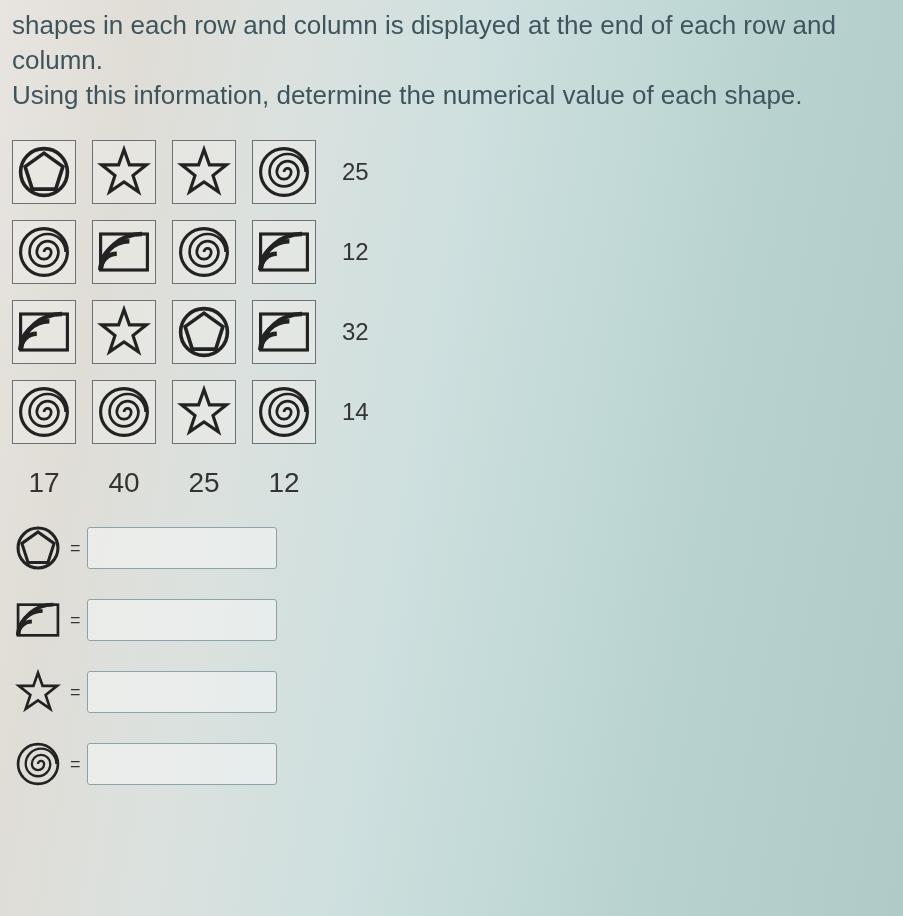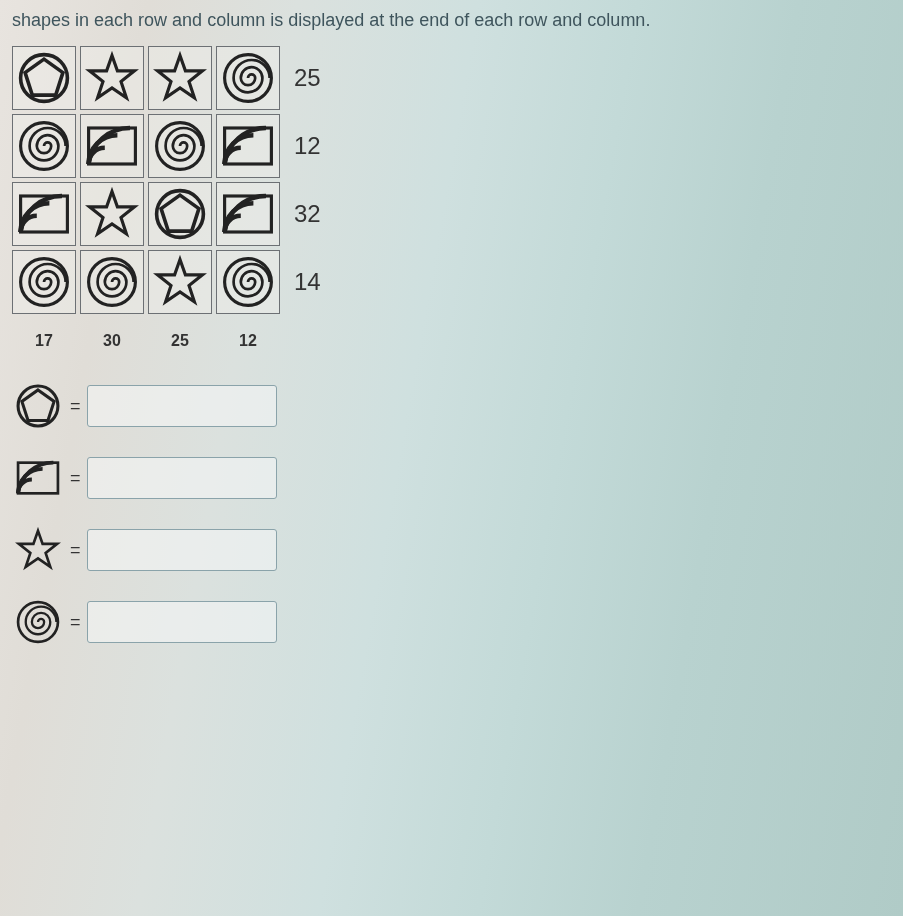--- a/index.html
+++ b/index.html
@@ -6,34 +6,34 @@
   body {
     margin: 0;
     padding: 8px 12px;
     width: 903px;
     min-height: 916px;
     font-family: Arial, Helvetica, sans-serif;
     background: linear-gradient(100deg,#e8e4df 0,#e0ddd7 14%,#dbe1de 28%,#cfe0df 45%,#c3dad8 60%,#b8d2cf 75%,#b0cbc7 100%);
     color: #3a4a52;
   }
   .instructions {
-    font-size: 18px;
+    font-size: 26px;
     line-height: 1.35;
-    margin-bottom: 14px;
+    margin-bottom: 27px;
     color: #3f555d;
     font-weight: 500;
   }
   .puzzle-wrap {
     display: inline-block;
   }
   .grid {
     display: grid;
     grid-template-columns: repeat(4, 64px) 44px;
     grid-template-rows: repeat(4, 64px) 40px;
-    gap: 4px;
+    gap: 16px;
     align-items: center;
     justify-items: center;
   }
   .cell {
     width: 64px;
     height: 64px;
     border: 1px solid #6c7074;
     background: rgba(240,240,236,0.45);
     display: flex;
     align-items: center;
@@ -41,22 +41,22 @@
     margin: -0.5px;
   }
   .sum {
     font-size: 24px;
     font-weight: 500;
     color: #333;
     padding-left: 10px;
     justify-self: start;
   }
   .sum-col {
-    font-size: 16px;
-    font-weight: 700;
+    font-size: 28px;
+    font-weight: 400;
     color: #333;
     padding-top: 6px;
   }
   svg.shape { display: block; }
   .answers {
     margin-top: 22px;
   }
   .answer-row {
     display: flex;
     align-items: center;
@@ -82,20 +82,21 @@
     border-radius: 3px;
   }
 </style>
 </head>
 <body>
 
 
 
 <div class="instructions">
   <span>shapes in each row and column is displayed at the end of each row and column.</span><br>
+  <span>Using this information, determine the numerical value of each shape.</span>
 </div>
 
 <div class="puzzle-wrap">
   <div class="grid" id="grid">
       <div class="cell">
         <svg class="shape" width="54" height="54" viewBox="0 0 60 60">
       <circle cx="30" cy="30" r="26" fill="none" stroke="#222" stroke-width="4"></circle>
       <polygon points="30,9 51,24 43,49 17,49 9,24" fill="none" stroke="#222" stroke-width="4"></polygon>
     </svg>
       </div>
@@ -191,21 +192,21 @@
     </svg>
       </div>
       <div class="cell">
         <svg class="shape" width="54" height="54" viewBox="0 0 60 60">
       <circle cx="30" cy="30" r="26" fill="none" stroke="#222" stroke-width="3.5"></circle>
       <path d="M30 30 m0 0 a4 4 0 1 1 8 0 a8 8 0 1 1 -16 0 a12 12 0 1 1 24 0 a16 16 0 1 1 -32 0 a20 20 0 1 1 40 0" fill="none" stroke="#222" stroke-width="3"></path>
     </svg>
       </div>
       <div class="sum">14</div>
       <div class="sum-col">17</div>
-      <div class="sum-col">30</div>
+      <div class="sum-col">40</div>
       <div class="sum-col">25</div>
       <div class="sum-col">12</div>
       <div></div>
     </div>
 
   <div class="answers" id="answers">
       <div class="answer-row">
     <div class="icon-box">
           <svg class="shape" width="46" height="46" viewBox="0 0 60 60">
       <circle cx="30" cy="30" r="26" fill="none" stroke="#222" stroke-width="4"></circle>

